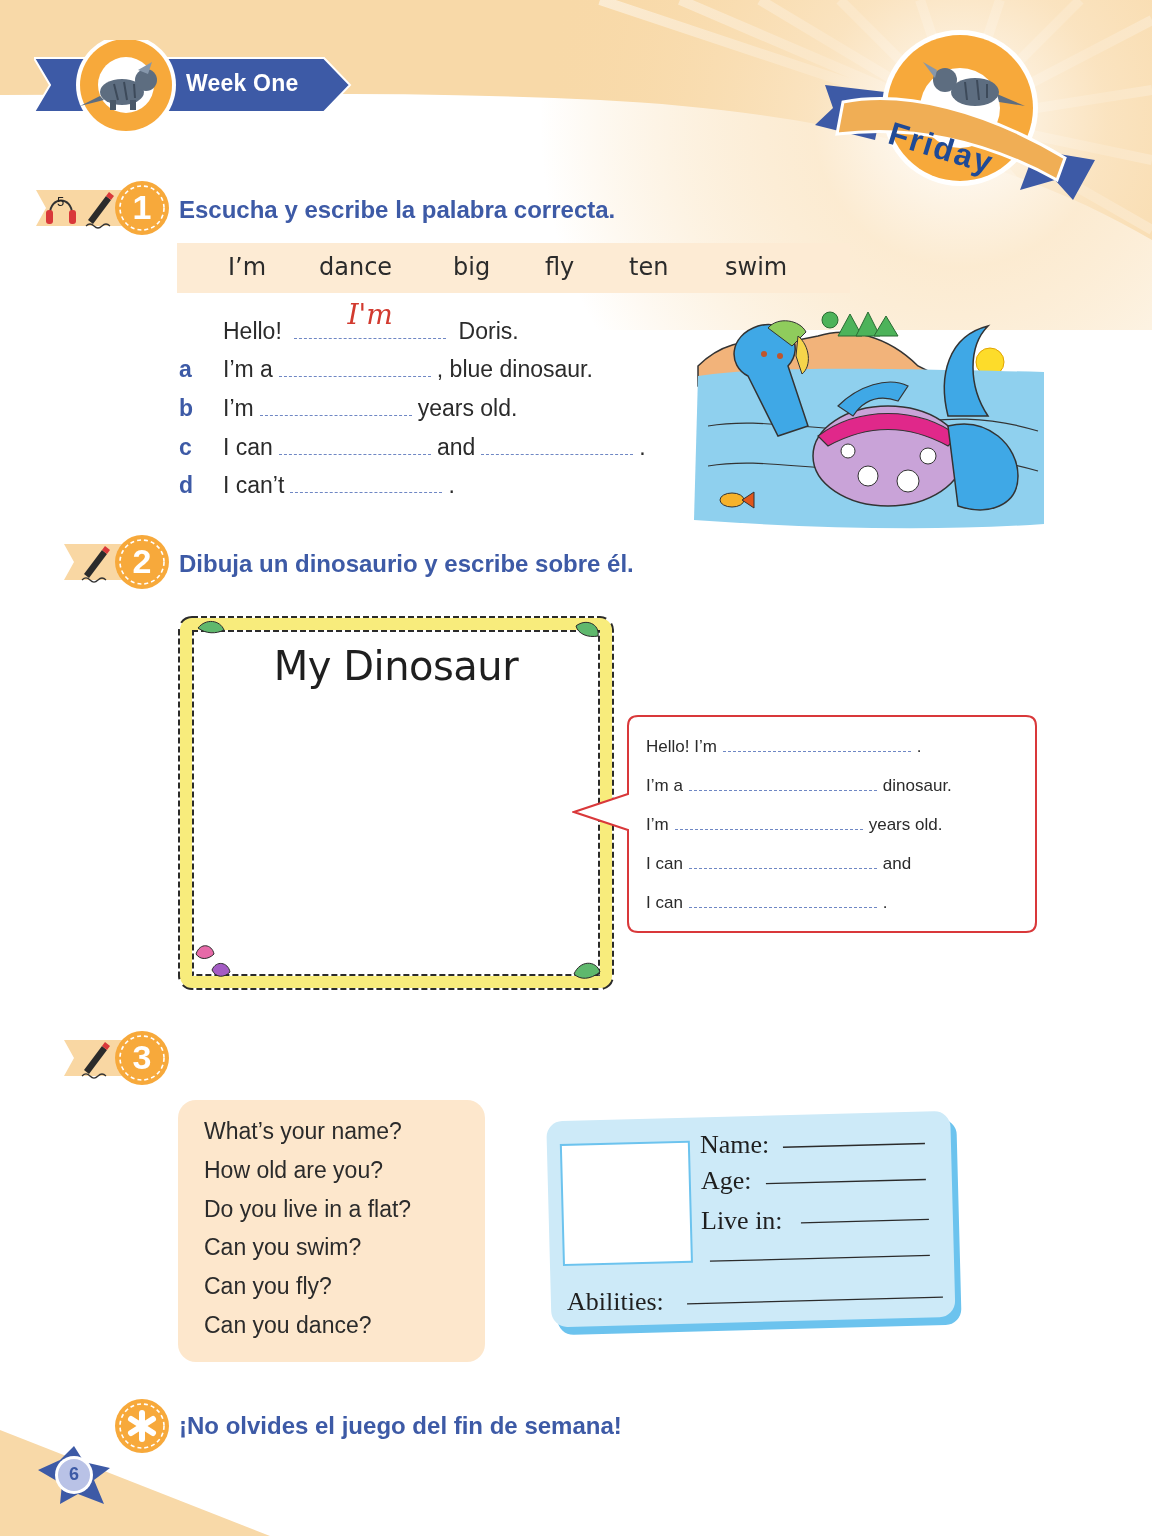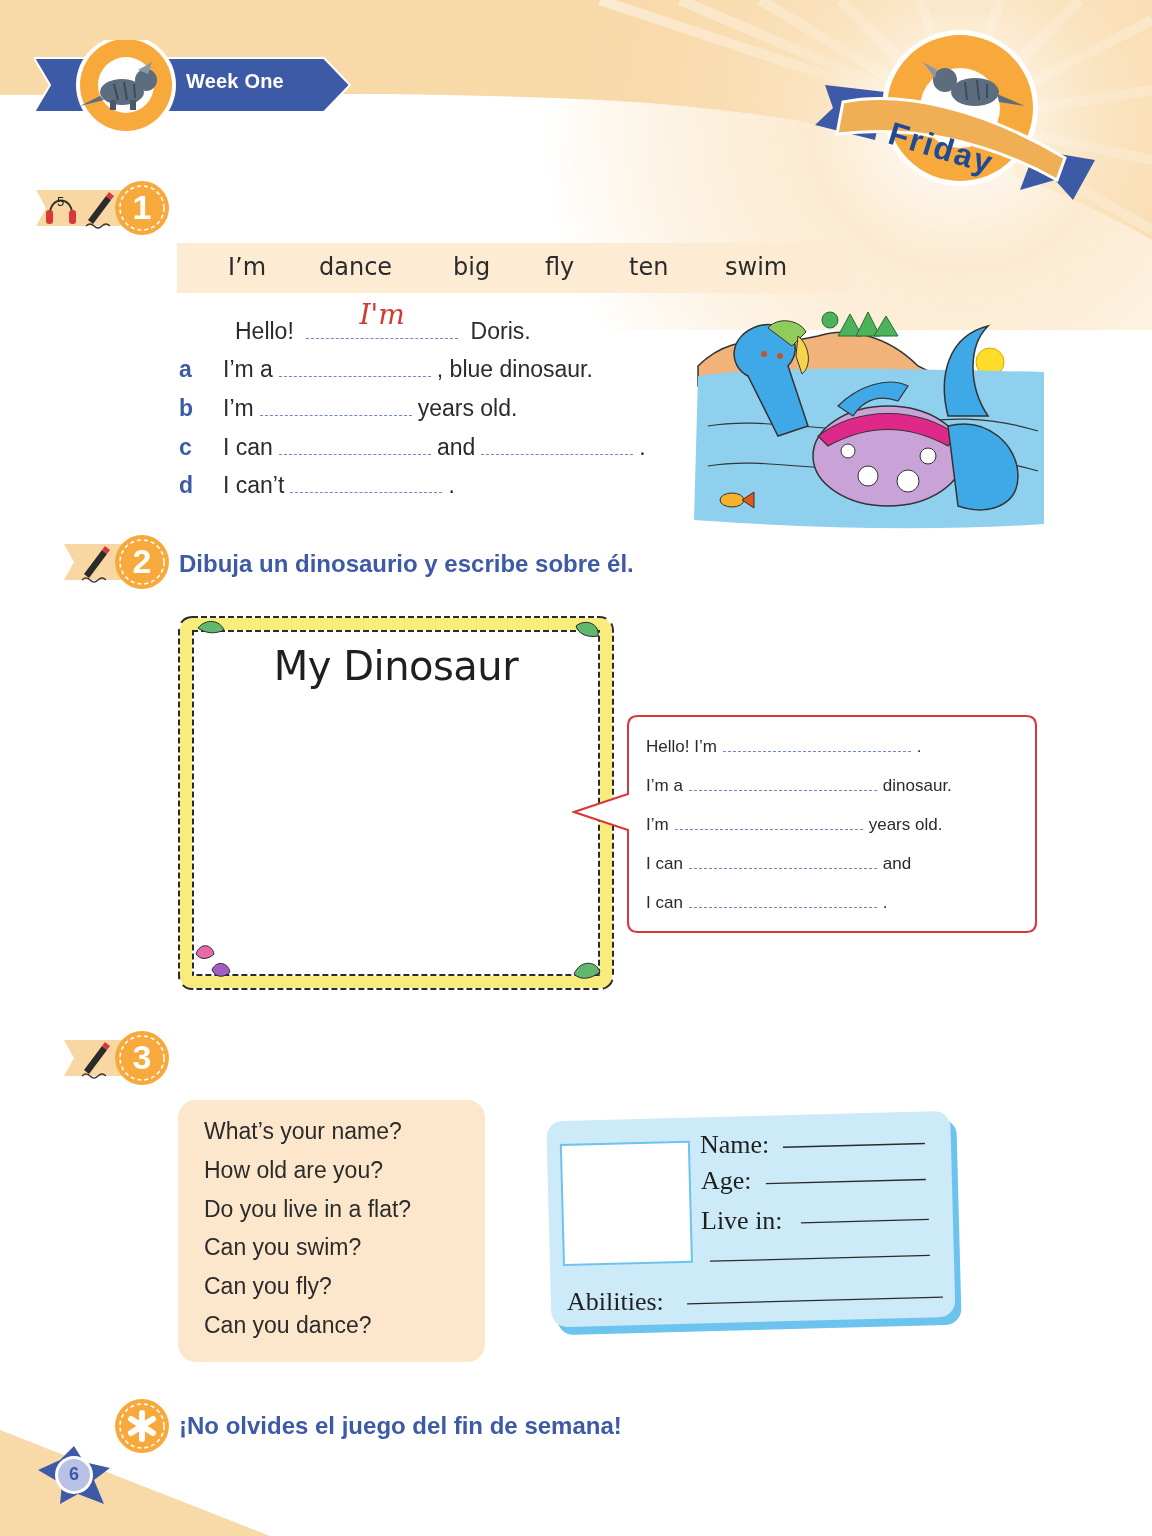--- a/index.html
+++ b/index.html
@@ -13,21 +13,21 @@
 
   
   .bg-top {
     left: 0; top: 0; width: 1152px; height: 330px;
   }
   .bg-bottom { left: 0; top: 1380px; width: 400px; height: 156px; }
 
   
   .week-banner { left: 34px; top: 40px; width: 320px; height: 100px; }
   .week-label {
-    left: 186px; top: 70px; font-size: 20px; font-weight: bold; color: #ffffff;
+    left: 186px; top: 70px; font-size: 23px; font-weight: bold; color: #ffffff;
     letter-spacing: 0.2px;
   }
 
   
   .friday-badge { left: 815px; top: 30px; width: 285px; height: 190px; }
 
   
   .sec-head { height: 54px; }
   .sec-title {
     font-size: 24px; font-weight: bold; color: #3d5aa6;
@@ -168,32 +168,33 @@
       <path d="M70 10 L73 6 L78 10 L75 14 Z" fill="#d9383a"></path>
       <path d="M50 40 q4 -4 8 0 t8 0 t8 0" fill="none" stroke="#333" stroke-width="1.2"></path>
     </g>
   </svg>
   <div class="abs" style="left:21px; top:14px; font-size:13px; color:#222;">5</div>
   <svg class="abs" style="left:78px; top:0;" width="56" height="56" viewBox="0 0 56 56">
     <circle cx="28" cy="28" r="27" fill="#f7a93b"></circle>
     <circle cx="28" cy="28" r="22" fill="none" stroke="#ffffff" stroke-width="1.6" stroke-dasharray="4 3"></circle>
   </svg>
   <div class="abs" style="left:78px; top:8px; width:56px; text-align:center; color:#fff; font-weight:bold; font-size:34px;">1</div>
+  <div class="abs sec-title" style="left:143px; top:16px;">Escucha y escribe la palabra correcta.</div>
 </div>
 
 <div class="abs wordbank">
   <span style="left:51px;">I’m</span>
   <span style="left:142px;">dance</span>
   <span style="left:276px;">big</span>
   <span style="left:368px;">fly</span>
   <span style="left:452px;">ten</span>
   <span style="left:548px;">swim</span>
 </div>
 
-<div class="abs ex-line" style="left:235px; top:318px;">
+<div class="abs ex-line" style="left:223px; top:318px;">
   <span>Hello!</span>
   <span class="blank" style="width:152px;">
     <span class="handwritten">I'm</span>
   </span>
   <span>Doris.</span>
 </div>
 
 <div class="abs ex-letter" style="left:179px; top:356px;">a</div>
 <div class="abs ex-line" style="left:223px; top:356px;">
   <span>I’m a</span><span class="blank" style="width:152px;"></span><span>, blue dinosaur.</span>

